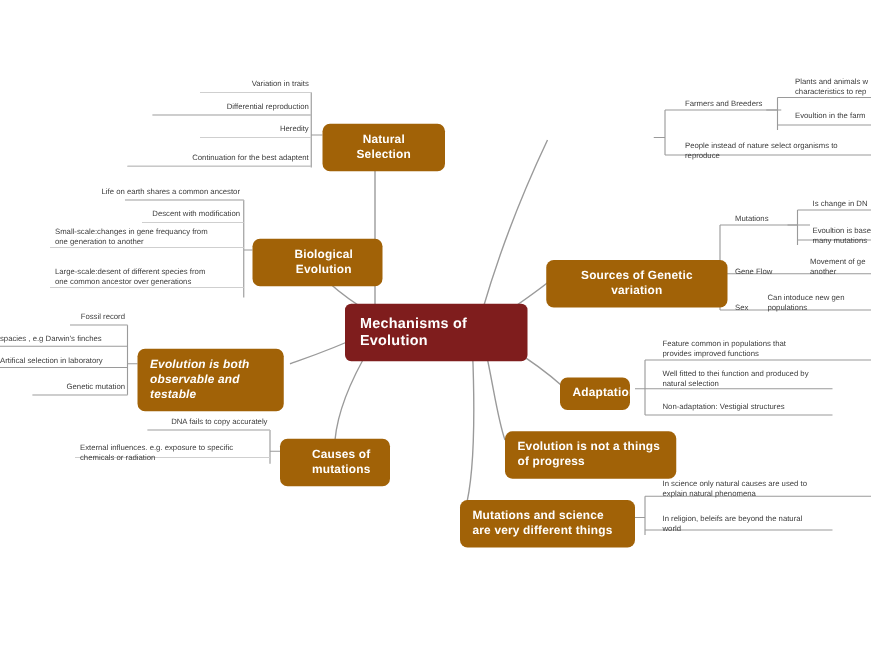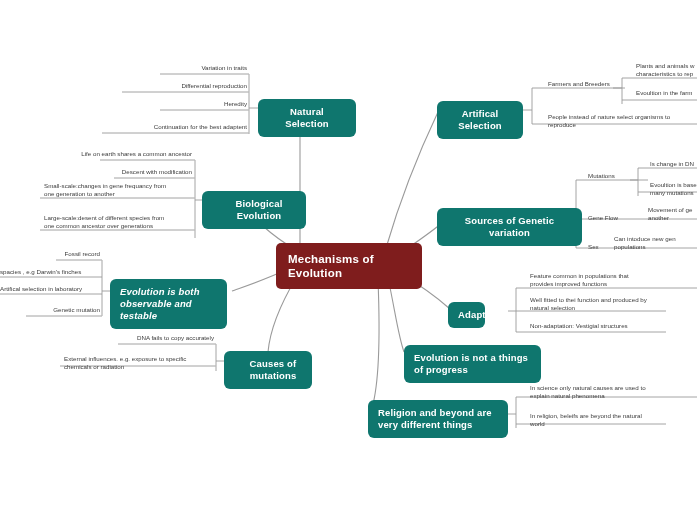--- a/index.html
+++ b/index.html
@@ -31,21 +31,21 @@
     color: #ffffff;
     border-radius: 5px;
     font-weight: bold;
     font-size: 11.5px;
     line-height: 14px;
     padding: 9px 12px;
     letter-spacing: .2px;
     z-index: 6;
   }
   .branch-node {
-    background: #0f766e;
+    background: #a16207;
     color: #ffffff;
     border-radius: 6px;
     font-weight: bold;
     font-size: 9.5px;
     line-height: 12px;
     padding: 7px 10px;
     letter-spacing: .15px;
     z-index: 5;
   }
   .leaf {
@@ -193,23 +193,20 @@
   <div class="leaf left-align" style="left:0px; top:285px; width:100px;">Artifical selection in laboratory</div>
   <div class="leaf right-align" style="left:16px; top:306px; width:84px;">Genetic mutation</div>
 
   <div class="node branch-node" style="left:224px; top:351px; width:88px; text-align:center;padding-left:20px;">
     <span>Causes of mutations</span>
   </div>
   <div class="leaf right-align" style="left:110px; top:334px; width:104px;">DNA fails to copy accurately</div>
   <div class="leaf left-align" style="left:64px; top:355px; width:150px;">External influences. e.g. exposure to specific
 chemicals or radiation</div>
 
-  <div class="node branch-node" style="left:437px; top:101px; width:86px; text-align:center;">
-    <span>Artifical Selection</span>
-  </div>
   <div class="mini-label" style="left:548px; top:80px;">Farmers and Breeders</div>
   <div class="sub-leaf left-align" style="left:636px; top:62px; width:61px;">Plants and animals w
 characteristics to rep</div>
   <div class="sub-leaf left-align" style="left:636px; top:89px; width:61px;">Evoultion in the farm</div>
   <div class="sub-leaf left-align" style="left:548px; top:113px; width:149px;">People instead of nature select organisms to
 reproduce</div>
 
   <div class="node branch-node" style="left:437px; top:208px; width:145px; text-align:center;">
     <span>Sources of Genetic variation</span>
   </div>
@@ -217,36 +214,36 @@
   <div class="sub-leaf left-align" style="left:650px; top:160px; width:47px;">Is change in DN</div>
   <div class="sub-leaf left-align" style="left:650px; top:181px; width:47px;">Evoultion is base
 many mutations</div>
   <div class="mini-label" style="left:588px; top:214px;">Gene Flow</div>
   <div class="sub-leaf left-align" style="left:648px; top:206px; width:49px;">Movement of ge
 another</div>
   <div class="mini-label" style="left:588px; top:243px;">Sex</div>
   <div class="sub-leaf left-align" style="left:614px; top:235px; width:83px;">Can intoduce new gen
 populations</div>
 
-  <div class="node branch-node" style="left:448px; top:302px; width:37px; text-align:right;">
+  <div class="node branch-node" style="left:448px; top:302px; width:56px; text-align:right;">
     <span>Adaptation</span>
   </div>
   <div class="leaf left-align" style="left:530px; top:272px; width:155px;">Feature common in populations that
 provides improved functions</div>
   <div class="leaf left-align" style="left:530px; top:296px; width:155px;">Well fitted to thei function and produced by
 natural selection</div>
   <div class="leaf left-align" style="left:530px; top:322px; width:155px;">Non-adaptation: Vestigial structures</div>
 
   <div class="node branch-node" style="left:404px; top:345px; width:137px;">
     <span>Evolution is not a things of
 progress</span>
   </div>
 
   <div class="node branch-node" style="left:368px; top:400px; width:140px;">
-    <span>Religion and beyond are very
+    <span>Mutations and science are very
 different things</span>
   </div>
   <div class="leaf left-align" style="left:530px; top:384px; width:155px;">In science only natural causes are used to
 explain natural phenomena</div>
   <div class="leaf left-align" style="left:530px; top:412px; width:155px;">In religion, beleifs are beyond the natural
 world</div>
 
 </div>
 
 </body></html>

